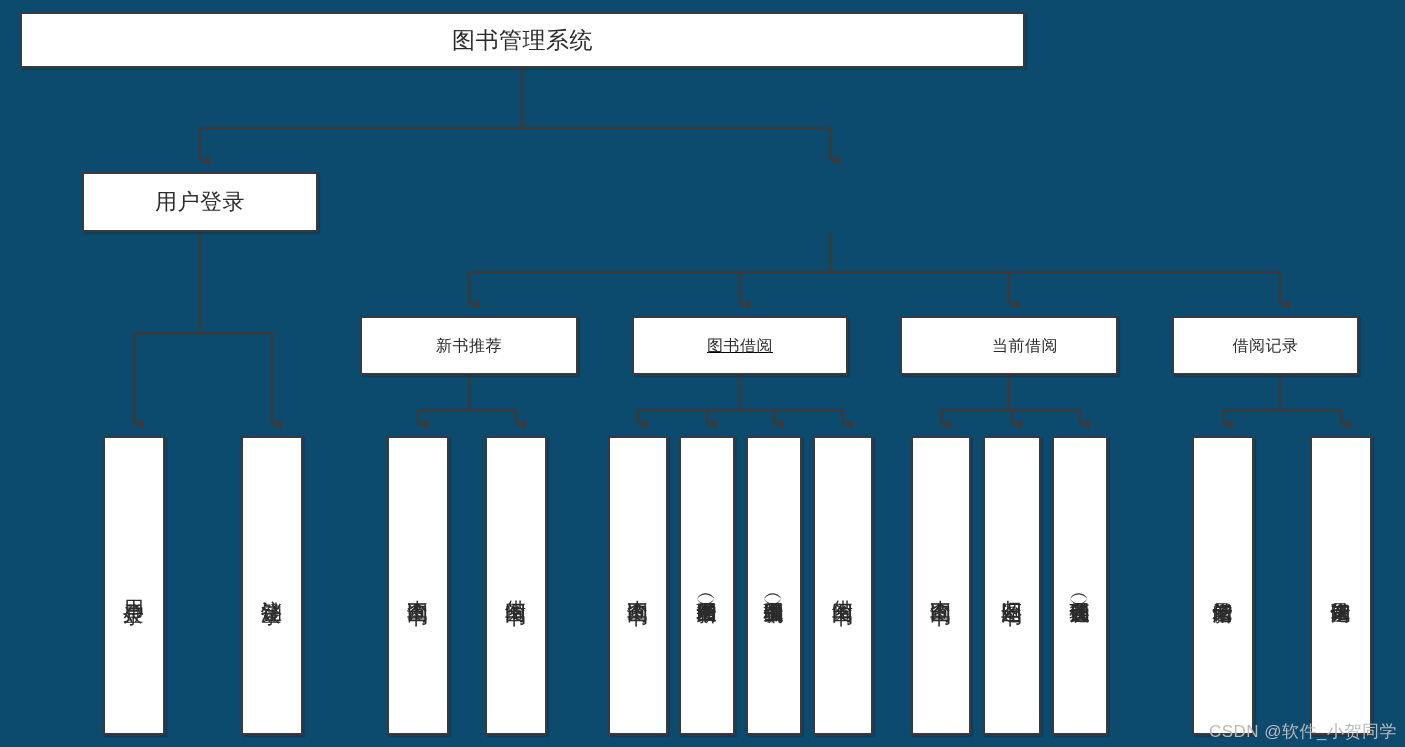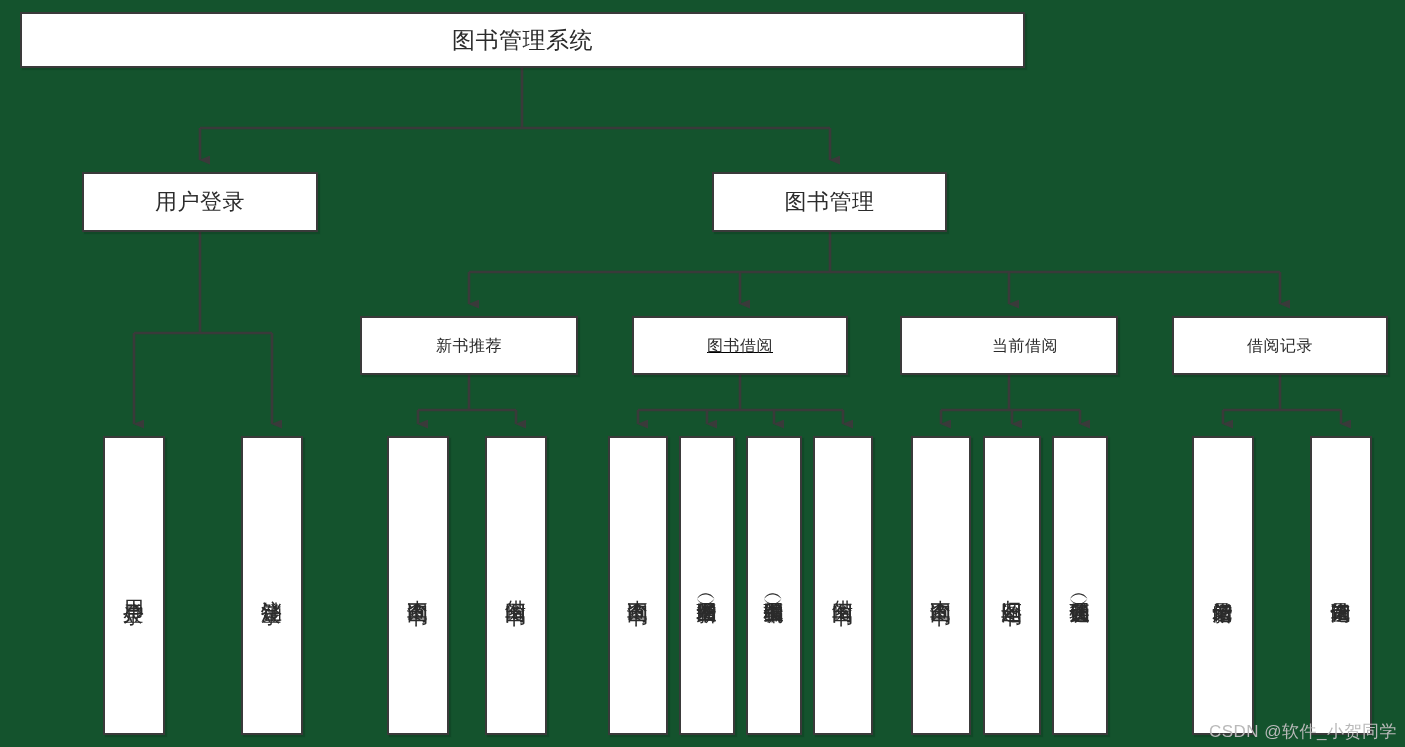--- a/index.html
+++ b/index.html
@@ -10,21 +10,21 @@
   body {
     width: 1405px;
     height: 747px;
     font-family: "Liberation Sans", "DejaVu Sans", sans-serif;
     overflow: hidden;
   }
   #diagram-root {
     position: relative;
     width: 1405px;
     height: 747px;
-    background: #14532d;
+    background: #0c4a6e;
   }
   svg.diagram-canvas {
     position: absolute;
     left: 0;
     top: 0;
     width: 1405px;
     height: 747px;
   }
   
   .node-box {
@@ -136,34 +136,31 @@
     </g>
   </svg>
 
   <div class="node-box level-1" style="left: 20px; top: 12px; width: 1005px; height: 56px;">
     <span class="node-label">图书管理系统</span>
   </div>
 
   <div class="node-box level-2" style="left: 82px; top: 172px; width: 236px; height: 60px;">
     <span class="node-label">用户登录</span>
   </div>
-  <div class="node-box level-2" style="left: 712px; top: 172px; width: 235px; height: 60px;">
-    <span class="node-label">图书管理</span>
-  </div>
 
   <div class="node-box level-3" style="left: 360px; top: 316px; width: 218px; height: 59px;">
     <span class="node-label">新书推荐</span>
   </div>
   <div class="node-box level-3" style="left: 632px; top: 316px; width: 216px; height: 59px; text-decoration: underline;">
     <span class="node-label">图书借阅</span>
   </div>
   <div class="node-box level-3" style="left: 900px; top: 316px; width: 218px; height: 59px; padding-left: 32px;">
     <span class="node-label">当前借阅</span>
   </div>
-  <div class="node-box level-3" style="left: 1172px; top: 316px; width: 216px; height: 59px;">
+  <div class="node-box level-3" style="left: 1172px; top: 316px; width: 187px; height: 59px;">
     <span class="node-label">借阅记录</span>
   </div>
 
   <div id="leaf-layer">
       <div class="node-box leaf" style="left: 103px; top: 436px; width: 62px; height: 299px;">
         <span class="node-label">用户登录</span>
       </div>
       <div class="node-box leaf" style="left: 241px; top: 436px; width: 62px; height: 299px;">
         <span class="node-label">注销登录</span>
       </div>

